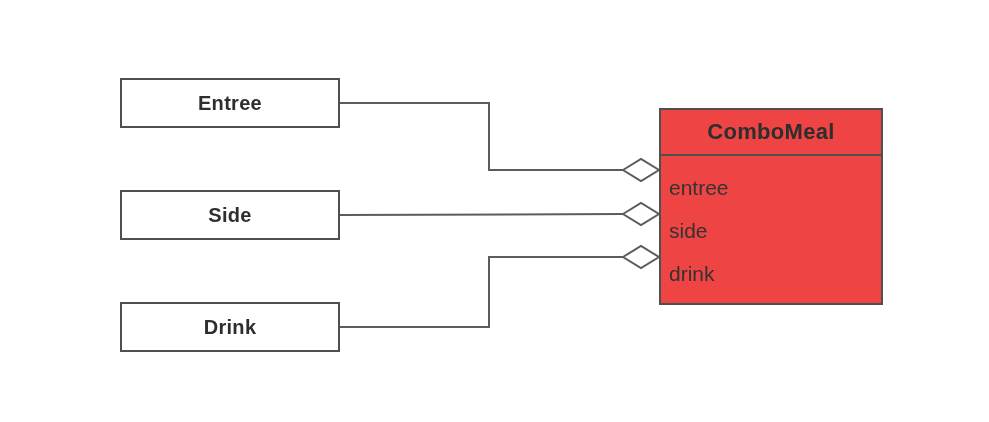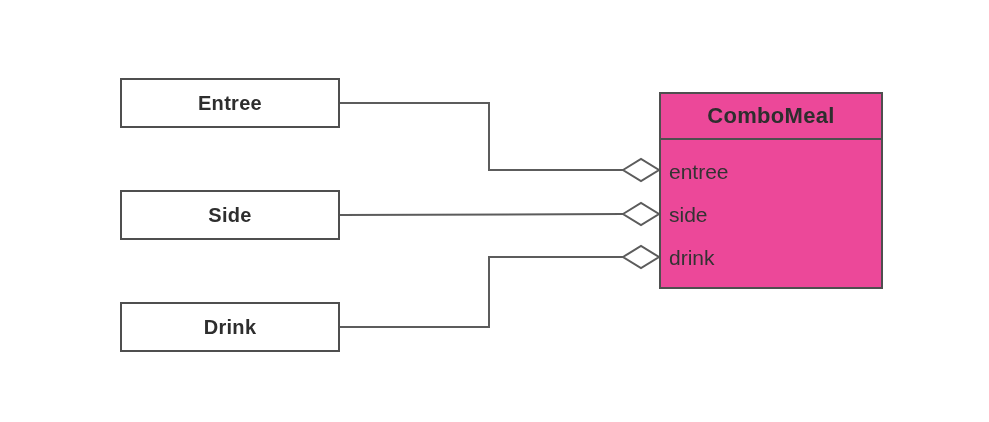--- a/index.html
+++ b/index.html
@@ -36,25 +36,25 @@
     font-weight: bold;
     color: #2e2e2e;
     letter-spacing: 0.3px;
   }
   .box-entree { left: 120px; top: 78px;  width: 220px; height: 50px; }
   .box-side   { left: 120px; top: 190px; width: 220px; height: 50px; }
   .box-drink  { left: 120px; top: 302px; width: 220px; height: 50px; }
 
   .combo-box {
     position: absolute;
-    left: 659px; top: 92px;
+    left: 659px; top: 108px;
     width: 224px; height: 197px;
     box-sizing: border-box;
     border: 2px solid #4f4f4f;
-    background: #ec4899;
+    background: #ef4444;
   }
   .combo-header {
     box-sizing: border-box;
     height: 46px;
     border-bottom: 2px solid #4f4f4f;
     display: flex;
     align-items: center;
     justify-content: center;
   }
   .combo-title {

